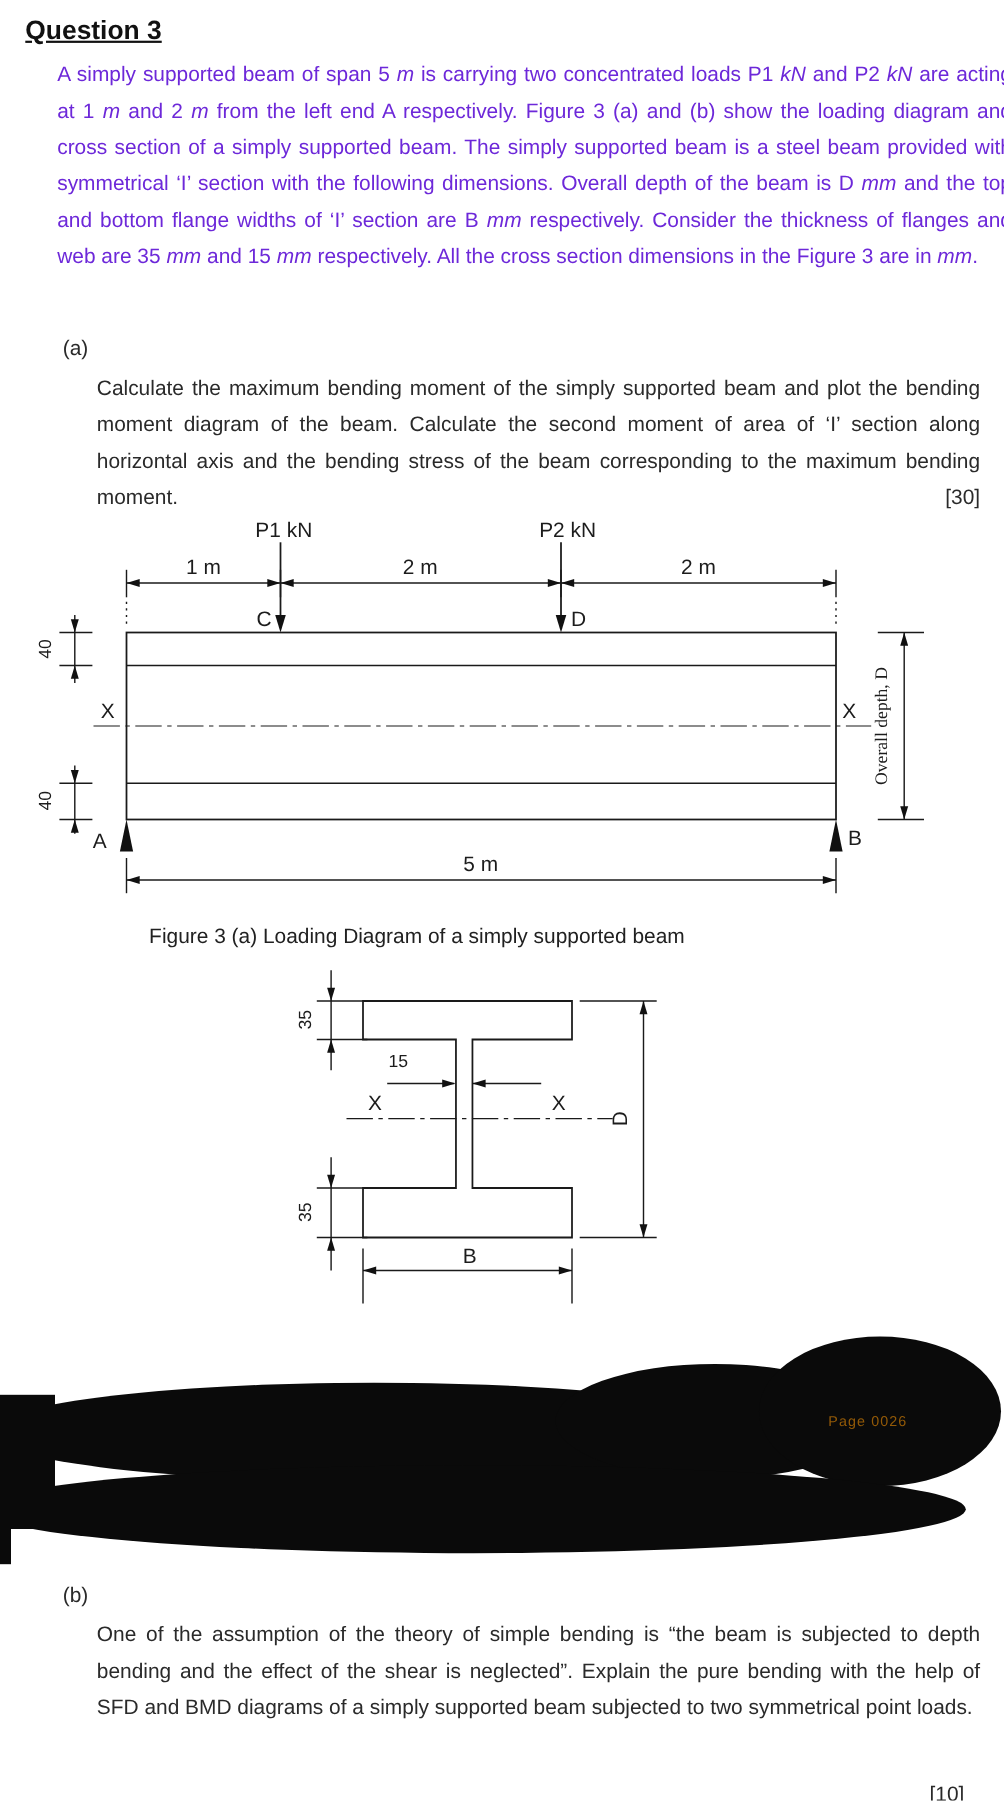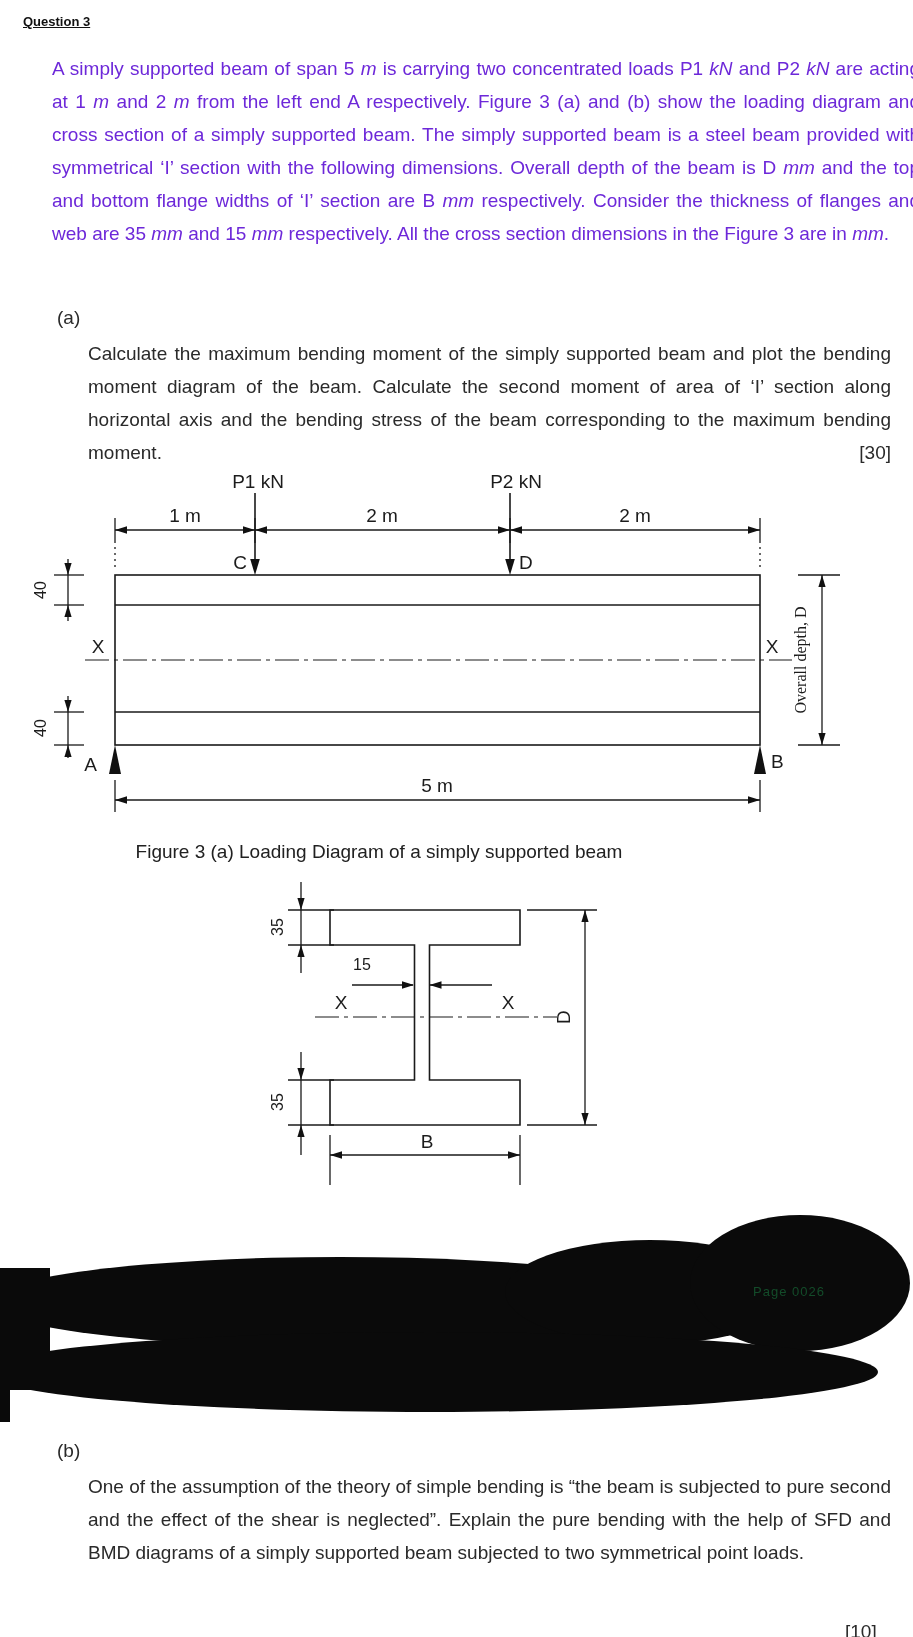--- a/index.html
+++ b/index.html
@@ -3,39 +3,39 @@
 <meta charset="utf-8">
 <style>
   * { margin:0; padding:0; box-sizing:border-box; }
   html,body { background:#ffffff; }
   .page {
     position:relative; width:913px; height:1637px; background:#ffffff;
     overflow:hidden; font-family:"Liberation Sans", sans-serif; color:#212121;
   }
   .q-heading {
     position:absolute; left:23px; top:14px;
-    font-size:13px; font-weight:bold; text-decoration:underline; color:#111;
+    font-size:24px; font-weight:bold; text-decoration:underline; color:#111;
   }
   .para {
     position:absolute; font-size:19px; line-height:33px;
     text-align:justify; color:#6d28d9;margin-left:29px;
   }
   .intro { left:23px; top:52px; width:868px; }
   .part { position:absolute; left:57px; width:834px; font-size:19px; line-height:33px; color:#2a2a2a; }
   .part-label { position:absolute; left:0; top:0; }
   .part-text { padding-left:31px; text-align:justify;margin-top:36px; }
   .marks { position:absolute; right:0; bottom:0; line-height:33px; }
   .caption { position:absolute; left:0; width:758px; text-align:center; font-size:19px; line-height:24px; color:#212121; }
   .fig { position:absolute; left:0; width:913px; display:block; }
   .figtext text { font-family:"Liberation Sans", sans-serif; font-size:19px; fill:#1c1c1c; }
   .figtext .dim-sm { font-size:16px; }
   .figtext .serif { font-family:"Liberation Serif", serif; font-size:16px; }
   .stamp {
     position:absolute; left:753px; top:1284px; font-size:13px; letter-spacing:1px;
-    color:#14532d; opacity:0.9; z-index:5;
+    color:#a16207; opacity:0.9; z-index:5;
   }
   .marks-b { position:absolute; left:845px; top:1621px; font-size:19px; color:#2a2a2a; }
 </style>
 </head>
 <body>
 
 <div class="page">
 
   <h2 class="q-heading">Question 3</h2>
 
@@ -182,18 +182,18 @@
       <ellipse cx="650" cy="1292" rx="145" ry="52"></ellipse>
       <ellipse cx="800" cy="1283" rx="110" ry="68"></ellipse>
       <ellipse cx="430" cy="1372" rx="448" ry="40"></ellipse>
       <rect x="-10" y="1268" width="60" height="122"></rect>
       <rect x="0" y="1378" width="10" height="44"></rect>
     </g>
   </svg>
 
   <div class="part" style="top:1434px;">
     <span class="part-label">(b)</span>
-    <div class="part-text">One of the assumption of the theory of simple bending is “the beam is subjected to pure second and the effect of the shear is neglected”. Explain the pure bending with the help of SFD and BMD diagrams of a simply supported beam subjected to two symmetrical point loads.</div>
+    <div class="part-text">One of the assumption of the theory of simple bending is “the beam is subjected to depth bending and the effect of the shear is neglected”. Explain the pure bending with the help of SFD and BMD diagrams of a simply supported beam subjected to two symmetrical point loads.</div>
   </div>
 
   <span class="marks-b">[10]</span>
 
 </div>
 
 </body></html>

